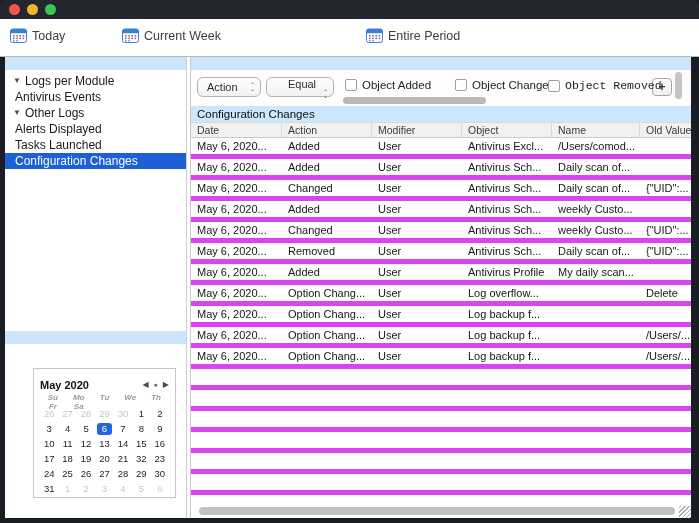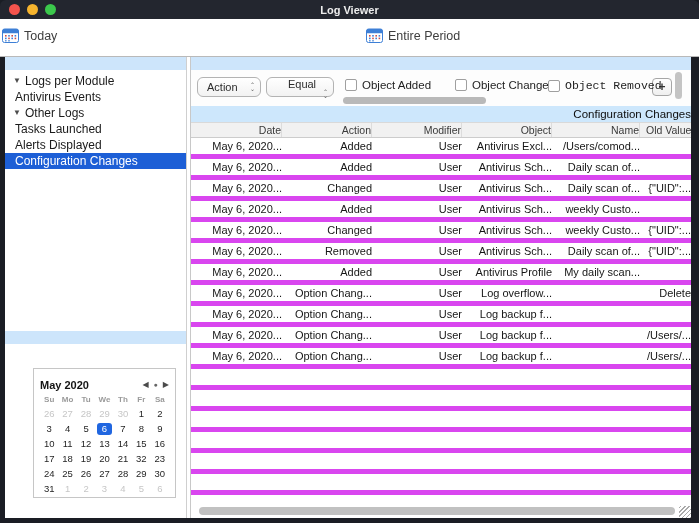--- a/index.html
+++ b/index.html
@@ -37,32 +37,32 @@
   .tree-row.leaf{padding-left:10px;}
   .tree-row.selected{background:#1d5fd6;color:#ffffff;}
   
   .calendar{position:absolute;left:28px;top:311px;width:143px;height:130px;background:#fff;
     border:1px solid #c6c6c6;box-sizing:border-box;padding:8px 6px 2px 6px;}
   .cal-head{display:flex;align-items:center;height:16px;}
   .cal-title{font-size:11px;font-weight:bold;color:#141414;flex:1;}
   .cal-nav{display:flex;align-items:center;gap:5px;color:#4a4a4a;}
   .cal-nav span{font-size:8px;line-height:8px;cursor:default;}
   .cal-nav .dot{font-size:7px;color:#666;}
-  .cal-dow{display:grid;grid-template-columns:repeat(7,1fr);height:13px;align-items:center;}
+  .cal-dow{display:grid;grid-template-columns:repeat(5,1fr);height:13px;align-items:center;font-style:italic;}
   .cal-dow span{font-size:8px;font-weight:bold;color:#9a9a9a;text-align:center;}
   .cal-grid{display:grid;grid-template-columns:repeat(7,1fr);}
   .cal-day{height:15px;display:flex;align-items:center;justify-content:center;
     font-size:9.5px;color:#1f1f1f;}
   .cal-day.muted{color:#c6c6c6;}
   .cal-day .pill{min-width:13px;height:12px;line-height:12px;text-align:center;
     border-radius:3px;padding:0 1px;}
   .cal-day.selected .pill{background:#2066e0;color:#fff;}
   
   .main{position:absolute;left:185px;top:0;bottom:0;width:500px;background:#be185d;
-    border-left:1px solid #c8c8c8;overflow:hidden;text-align:right;}
+    border-left:1px solid #c8c8c8;overflow:hidden;}
   .filterbar{position:relative;height:36px;background:#fdfdfd;}
   .dropdown{position:absolute;top:7px;height:20px;border:1px solid #b3b3b3;border-radius:6px;
     background:linear-gradient(#ffffff,#f2f2f2);display:flex;align-items:center;
     font-size:11px;color:#2c2c2c;padding:0 5px 0 9px;box-sizing:border-box;}
   .dropdown .stepper{margin-left:auto;display:flex;flex-direction:column;align-items:center;
     color:#5a5a5a;font-size:6px;line-height:4px;padding-left:6px;}
   .dd-action{left:6px;width:64px;}
   .dd-equal{left:75px;width:68px;flex-direction:column;}
   .cbgroup{position:absolute;top:9px;display:flex;align-items:center;gap:5px;
     font-size:11.5px;color:#1e1e1e;}
@@ -95,44 +95,64 @@
 </style>
 </head>
 <body>
 
 <div class="titlebar">
   <div class="lights">
     <div class="light red"></div>
     <div class="light yellow"></div>
     <div class="light green"></div>
   </div>
-  <div class="win-title">Log Viewer</div>
 </div>
 
 <div class="toolbar">
-    <div class="tb-item" style="left: 2px;">
+    <div class="tb-item" style="left: 10px;">
       <svg width="17" height="15" viewBox="0 0 17 15">
         <rect x="0.5" y="1" width="16" height="13.5" rx="2" fill="#ffffff" stroke="#3d7fd6"></rect>
         <path d="M2.5 1h12a2 2 0 0 1 2 2v2.2h-16V3a2 2 0 0 1 2-2z" fill="#3d7fd6"></path>
         <g fill="#d04b45">
           <rect x="3" y="7" width="1.6" height="1.6"></rect>
           <rect x="9.4" y="7" width="1.6" height="1.6"></rect>
           <rect x="6.2" y="9.6" width="1.6" height="1.6"></rect>
           <rect x="12.6" y="9.6" width="1.6" height="1.6"></rect>
         </g>
         <g fill="#3d7fd6">
           <rect x="6.2" y="7" width="1.6" height="1.6"></rect>
           <rect x="12.6" y="7" width="1.6" height="1.6"></rect>
           <rect x="3" y="9.6" width="1.6" height="1.6"></rect>
           <rect x="9.4" y="9.6" width="1.6" height="1.6"></rect>
           <rect x="3" y="12.2" width="1.6" height="1.2"></rect>
           <rect x="6.2" y="12.2" width="1.6" height="1.2"></rect>
         </g>
       </svg>
       <span>Today</span>
+    </div>
+    <div class="tb-item" style="left: 122px;">
+      <svg width="17" height="15" viewBox="0 0 17 15">
+        <rect x="0.5" y="1" width="16" height="13.5" rx="2" fill="#ffffff" stroke="#3d7fd6"></rect>
+        <path d="M2.5 1h12a2 2 0 0 1 2 2v2.2h-16V3a2 2 0 0 1 2-2z" fill="#3d7fd6"></path>
+        <g fill="#d04b45">
+          <rect x="3" y="7" width="1.6" height="1.6"></rect>
+          <rect x="9.4" y="7" width="1.6" height="1.6"></rect>
+          <rect x="6.2" y="9.6" width="1.6" height="1.6"></rect>
+          <rect x="12.6" y="9.6" width="1.6" height="1.6"></rect>
+        </g>
+        <g fill="#3d7fd6">
+          <rect x="6.2" y="7" width="1.6" height="1.6"></rect>
+          <rect x="12.6" y="7" width="1.6" height="1.6"></rect>
+          <rect x="3" y="9.6" width="1.6" height="1.6"></rect>
+          <rect x="9.4" y="9.6" width="1.6" height="1.6"></rect>
+          <rect x="3" y="12.2" width="1.6" height="1.2"></rect>
+          <rect x="6.2" y="12.2" width="1.6" height="1.2"></rect>
+        </g>
+      </svg>
+      <span>Current Week</span>
     </div>
     <div class="tb-item" style="left: 366px;">
       <svg width="17" height="15" viewBox="0 0 17 15">
         <rect x="0.5" y="1" width="16" height="13.5" rx="2" fill="#ffffff" stroke="#3d7fd6"></rect>
         <path d="M2.5 1h12a2 2 0 0 1 2 2v2.2h-16V3a2 2 0 0 1 2-2z" fill="#3d7fd6"></path>
         <g fill="#d04b45">
           <rect x="3" y="7" width="1.6" height="1.6"></rect>
           <rect x="9.4" y="7" width="1.6" height="1.6"></rect>
           <rect x="6.2" y="9.6" width="1.6" height="1.6"></rect>
           <rect x="12.6" y="9.6" width="1.6" height="1.6"></rect>
@@ -160,24 +180,24 @@
           <span>Logs per Module</span>
         </div>
         <div class="tree-row leaf">
           <span>Antivirus Events</span>
         </div>
         <div class="tree-row">
           <span class="arrow">▼</span>
           <span>Other Logs</span>
         </div>
         <div class="tree-row leaf">
+          <span>Alerts Displayed</span>
+        </div>
+        <div class="tree-row leaf">
           <span>Tasks Launched</span>
-        </div>
-        <div class="tree-row leaf">
-          <span>Alerts Displayed</span>
         </div>
         <div class="tree-row leaf selected">
           <span>Configuration Changes</span>
         </div>
       </div>
     <div class="bluestrip strip2"></div>
 
     <div class="calendar">
       <div class="cal-head">
         <div class="cal-title">May 2020</div>

